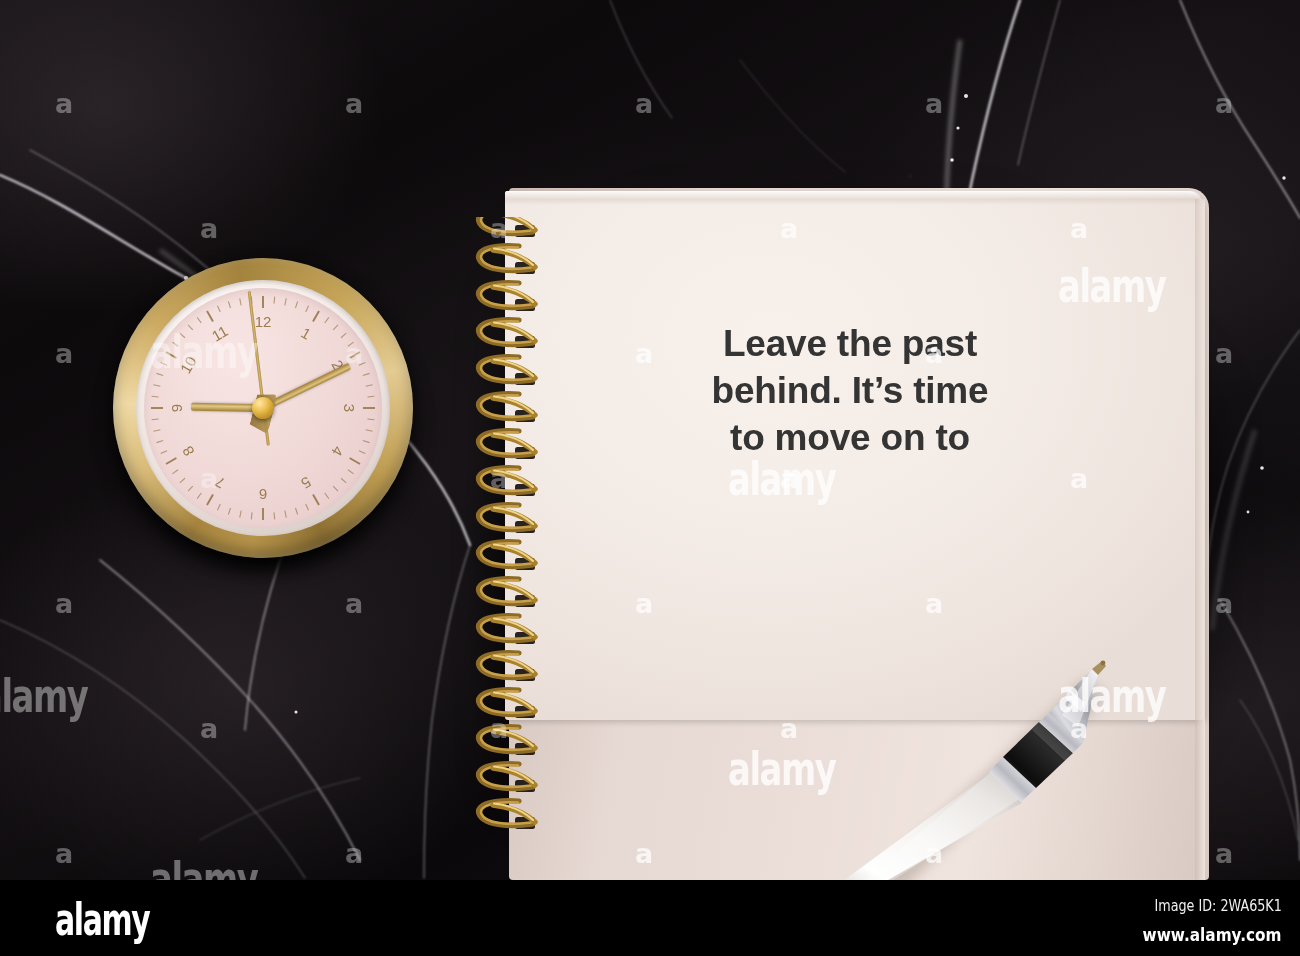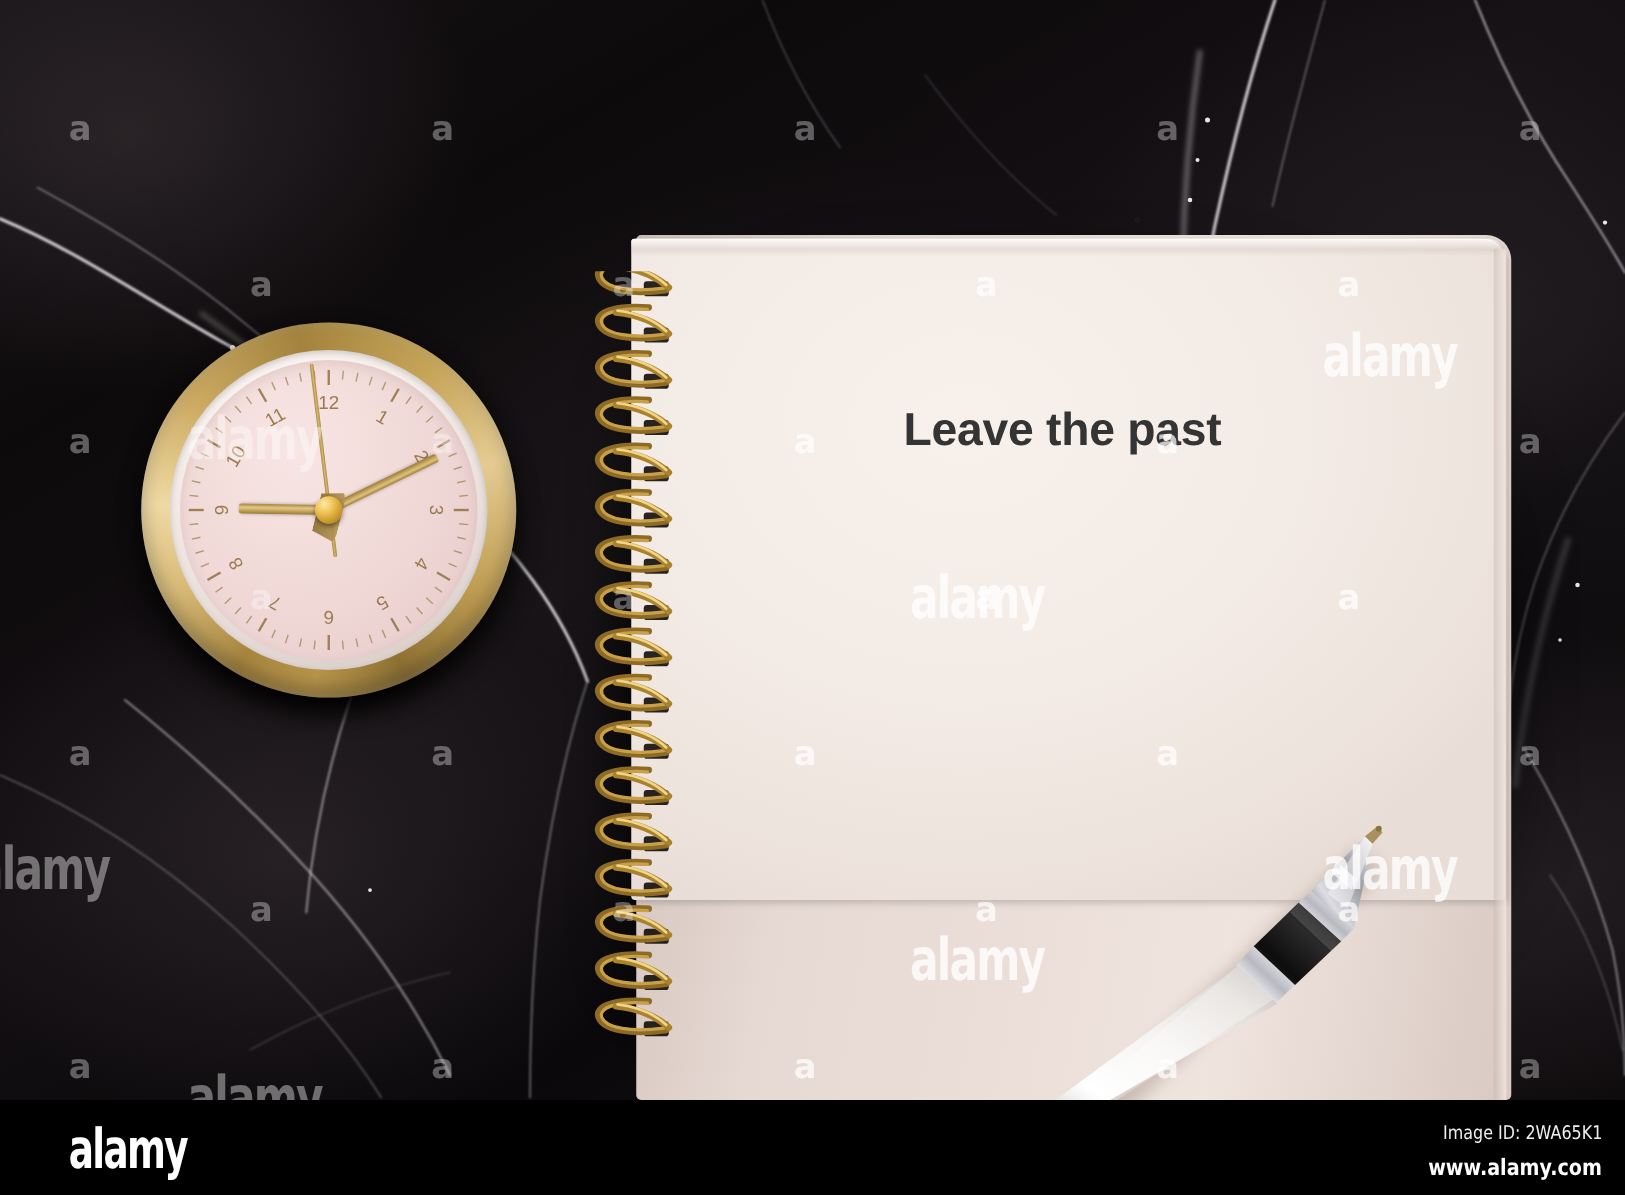--- a/index.html
+++ b/index.html
@@ -412,20 +412,22 @@
 
     <div class="notebook">
       <div class="nb-shadow"></div>
       <div class="nb-edge"></div>
       <div class="nb-page">
         <div class="nb-page-fold"></div>
         <div class="nb-right-edge"></div>
 
         <div class="quote">
           <div>Leave the past</div>
+          <div>behind. It’s time</div>
+          <div>to move on to</div>
         </div>
       </div>
 
       <svg class="spiral" width="110" height="640" viewBox="0 0 110 640">
         <g id="coils">
             <rect x="62" y="8" width="20" height="12" rx="2.5" fill="#120d0b" opacity=".9"></rect>
             <path d="M80,15 C52,19 30,15 26,5 C22,-5 42,-10 66,-8" fill="none" stroke="#8d6b24" stroke-width="5.2" stroke-linecap="round"></path>
             <path d="M78,13.5 C52,17 32,13.5 28.5,5 C25,-3.5 43,-8 65,-6.5" fill="none" stroke="#c9a04a" stroke-width="2.6" stroke-linecap="round"></path>
             <path d="M40,-4 C58,-2 72,4 82,13" fill="none" stroke="#a9822c" stroke-width="5.4" stroke-linecap="round"></path>
             <path d="M41,-5.5 C58,-3.5 71,2.5 80,11" fill="none" stroke="#f0d489" stroke-width="2.1" stroke-linecap="round"></path>

